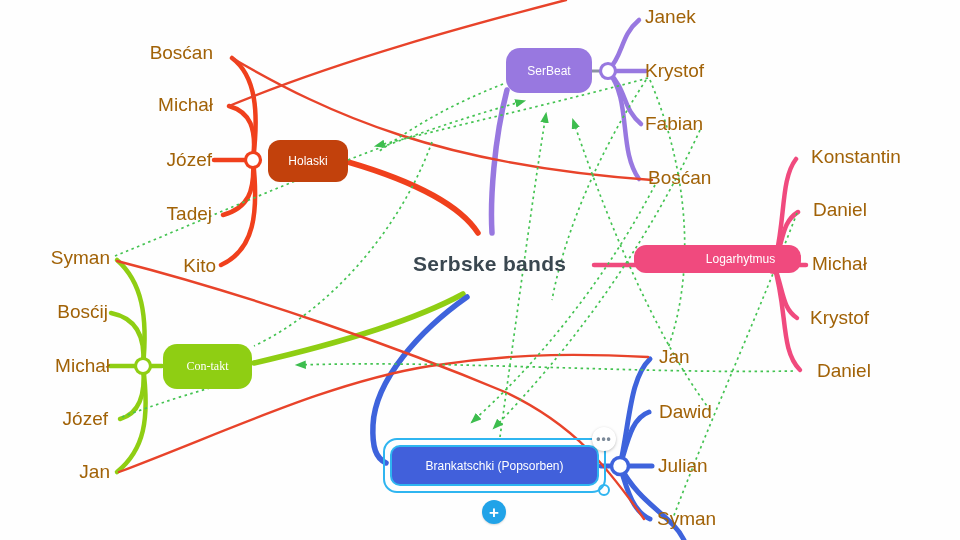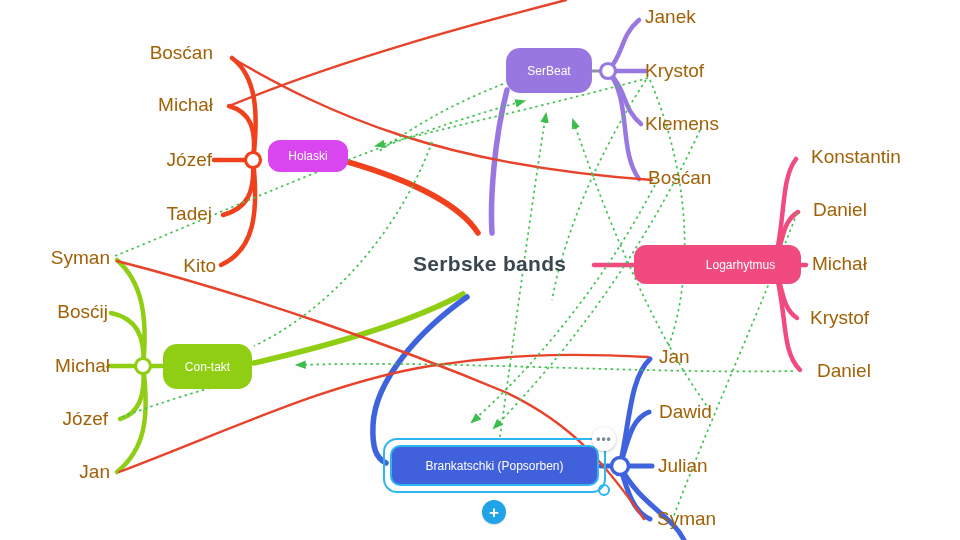--- a/index.html
+++ b/index.html
@@ -125,24 +125,24 @@
     <circle cx="608" cy="71" r="7.5" stroke="#9878e0" stroke-width="3.2"></circle>
     <circle cx="774" cy="265" r="7.5" stroke="#f04a7e" stroke-width="3.2"></circle>
     <circle cx="143" cy="366" r="7.5" stroke="#8fce13" stroke-width="3.2"></circle>
     <circle cx="620" cy="466" r="8.5" stroke="#3e63dc" stroke-width="3.5"></circle>
     <circle cx="604" cy="490" r="5" stroke="#2fb5f0" stroke-width="2"></circle>
   </g>
 </svg>
 
 <div class="root-label" style="left:413px;top:252px;">Serbske bands</div>
 
-<div class="node" style="left:268px;top:140px;width:80px;height:32px;background:#d946ef;">Holaski</div>
+<div class="node" style="left:268px;top:140px;width:80px;height:42px;background:#c2410c;">Holaski</div>
 <div class="node" style="left:506px;top:48px;width:86px;height:45px;background:#9878e0;border-radius:14px;">SerBeat</div>
-<div class="node" style="left:634px;top:245px;width:121px;height:39px;background:#f04a7e;padding-left:46px;">Logarhytmus</div>
-<div class="node" style="left:163px;top:344px;width:89px;height:45px;background:#8fce13;border-radius:14px;">Con-takt</div>
+<div class="node" style="left:634px;top:245px;width:121px;height:28px;background:#f04a7e;padding-left:46px;">Logarhytmus</div>
+<div class="node" style="left:163px;top:344px;width:89px;height:45px;background:#8fce13;border-radius:14px;font-family:Liberation Serif, serif;">Con-takt</div>
 
 <div class="sel-ring" style="left:383px;top:438px;width:219px;height:51px;"></div>
 <div class="node node-selected" style="left:390px;top:445px;width:205px;height:37px;background:#4160db;">Brankatschki (Popsorben)</div>
 
 <div class="more-btn" style="left:592px;top:427px;">•••</div>
 <div class="plus-btn" style="left:482px;top:500px;">+</div>
 
 <div class="member" style="right:747px;top:44px;">Bosćan</div>
 <div class="member" style="right:747px;top:96px;">Michał</div>
 <div class="member" style="right:748px;top:151px;">Józef</div>
@@ -150,21 +150,21 @@
 <div class="member" style="right:744px;top:257px;">Kito</div>
 
 <div class="member" style="right:850px;top:249px;">Syman</div>
 <div class="member" style="right:852px;top:303px;">Bosćij</div>
 <div class="member" style="right:850px;top:357px;">Michał</div>
 <div class="member" style="right:852px;top:410px;">Józef</div>
 <div class="member" style="right:850px;top:463px;">Jan</div>
 
 <div class="member" style="left:645px;top:8px;">Janek</div>
 <div class="member" style="left:645px;top:62px;">Krystof</div>
-<div class="member" style="left:645px;top:115px;">Klemens</div>
+<div class="member" style="left:645px;top:115px;">Fabian</div>
 <div class="member" style="left:648px;top:169px;">Bosćan</div>
 
 <div class="member" style="left:811px;top:148px;">Konstantin</div>
 <div class="member" style="left:813px;top:201px;">Daniel</div>
 <div class="member" style="left:812px;top:255px;">Michał</div>
 <div class="member" style="left:810px;top:309px;">Krystof</div>
 <div class="member" style="left:817px;top:362px;">Daniel</div>
 
 <div class="member" style="left:659px;top:348px;">Jan</div>
 <div class="member" style="left:659px;top:403px;">Dawid</div>

